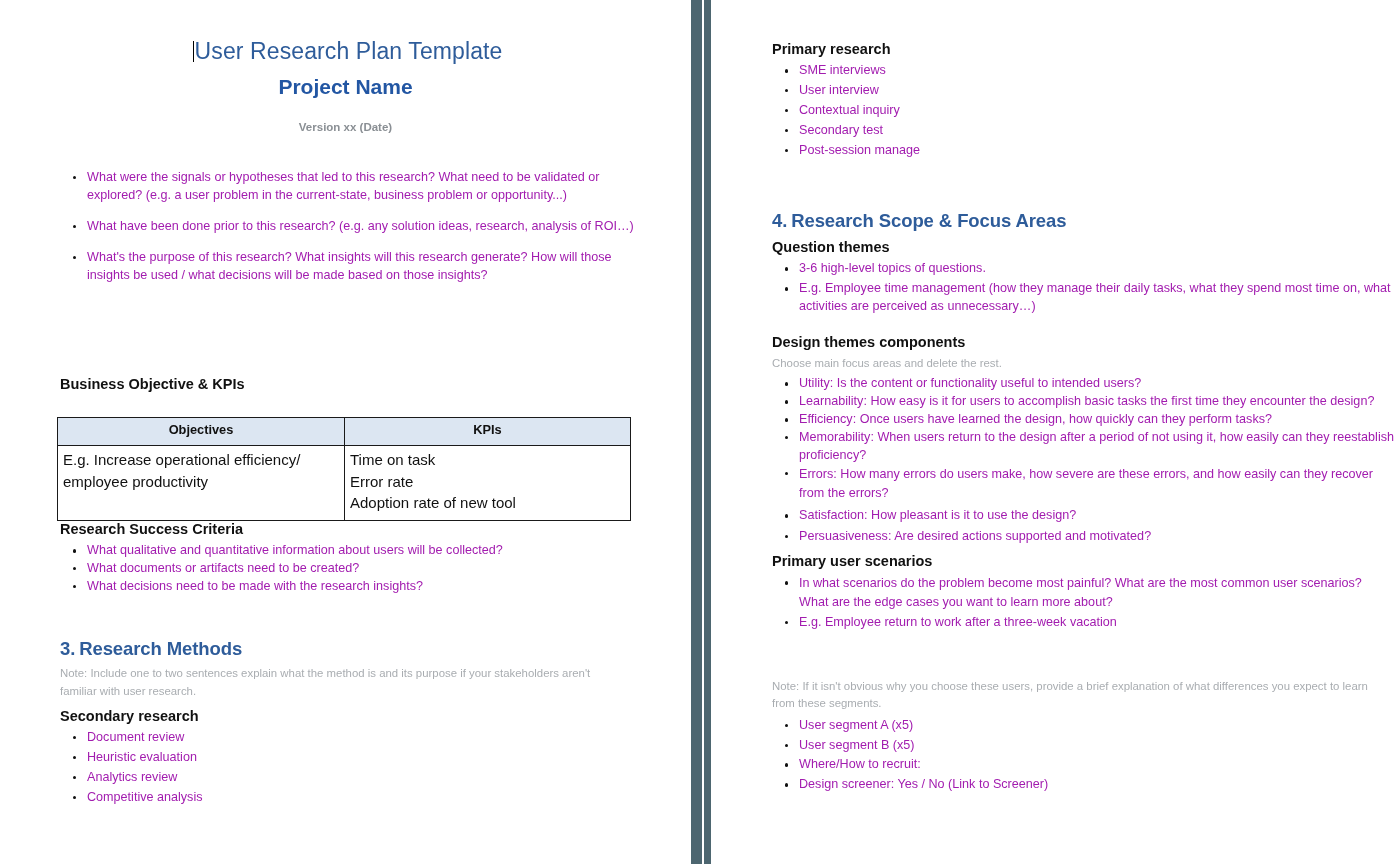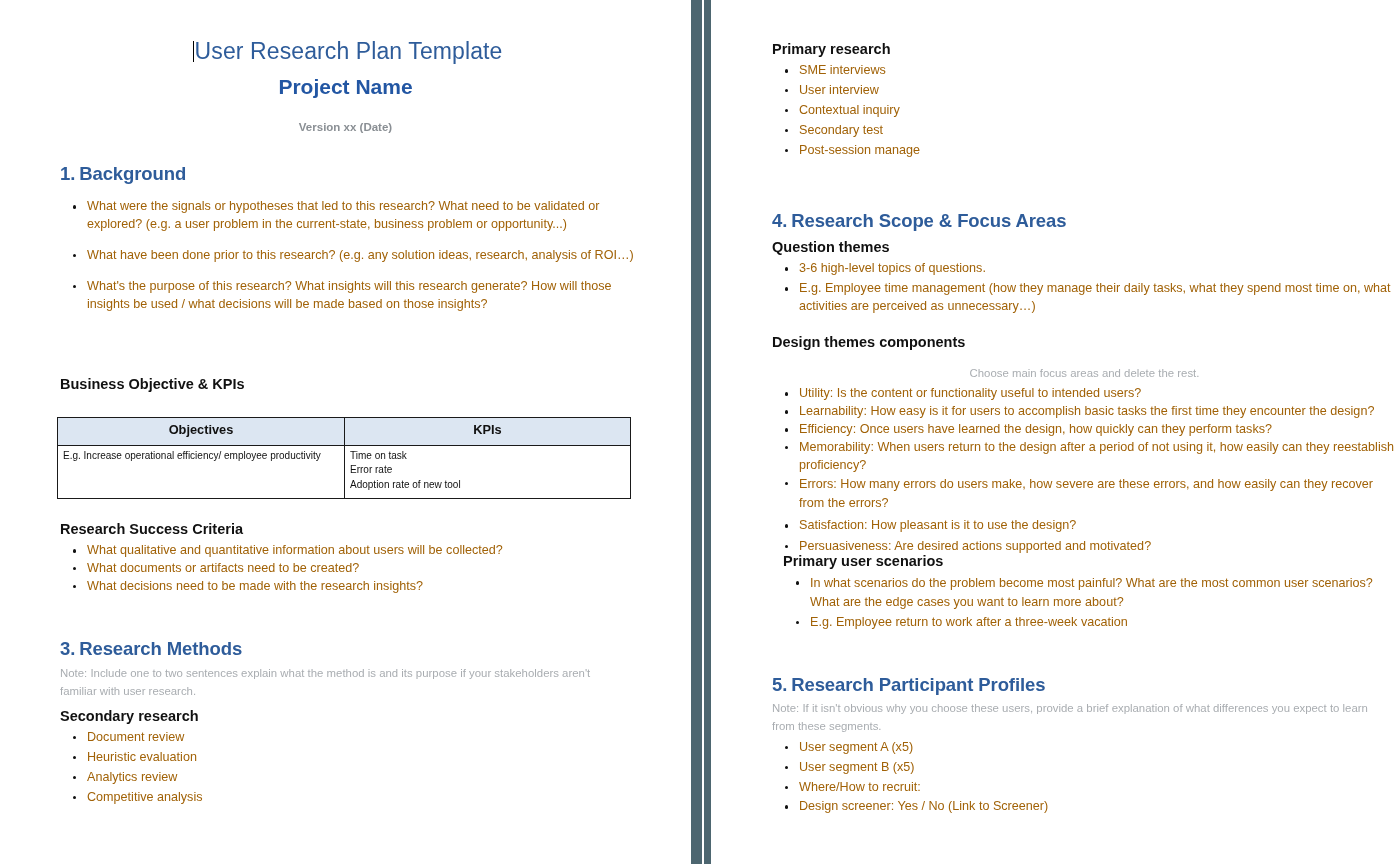--- a/index.html
+++ b/index.html
@@ -105,21 +105,21 @@
   
   ul.bl {
     list-style: none;
     margin: 0;
     padding: 0;
   }
   ul.bl > li {
     position: relative;
     padding-left: 27px;
     font-size: 12.6px;
-    color: #a16207;
+    color: #a21caf;
     line-height: 1.42;
   }
   ul.bl > li::before {
     content: "";
     position: absolute;
     left: 13px;
     top: 7px;
     width: 3.4px; height: 3.4px;
     border-radius: 50%;
     background: #111111;
@@ -146,21 +146,21 @@
   table.kpi th {
     background: #dce6f2;
     text-align: center;
     font-size: 12.8px;
     font-weight: bold;
     color: #111111;
     height: 28px;
     padding: 4px 6px;
   }
   table.kpi td {
-    font-size: 10px;
+    font-size: 15px;
     color: #111111;
     padding: 3px 5px 6px 5px;
     line-height: 1.44;
   }
   table.kpi col.c1 { width: 287px; }
   table.kpi col.c2 { width: 286px; }
   .cell-line { display: block; }
 </style>
 </head>
 <body>
@@ -169,22 +169,21 @@
 
   <div class="page page-left">
 
     <div class="title-block">
       <div class="doc-title"><span class="caret"></span><span>User Research Plan Template</span></div>
       <div class="project-name">Project Name</div>
       <div class="version">Version xx (Date)</div>
     </div>
 
     <div class="blk" style="left:60px; top:163px; width:590px;">
-      <h1 class="sec"><span class="num">1.</span><span>Background</span></h1>
-      <ul class="bl spaced" style="margin-top:13px;">
+      <ul class="bl spaced" style="margin-top:6px;">
         <li>What were the signals or hypotheses that led to this research? What need to be validated or explored? (e.g. a user problem in the current-state, business problem or opportunity...)</li>
         <li>What have been done prior to this research? (e.g. any solution ideas, research, analysis of ROI…)</li>
         <li>What's the purpose of this research? What insights will this research generate? How will those insights be used / what decisions will be made based on those insights?</li>
       </ul>
     </div>
 
     <div class="blk" style="left:60px; top:363px; width:600px;">
       <h2 class="sub" style="margin-top:12px;">Business Objective &amp; KPIs</h2>
     </div>
 
@@ -256,42 +255,41 @@
       <h1 class="sec"><span class="num">4.</span><span>Research Scope &amp; Focus Areas</span></h1>
       <h2 class="sub" style="margin-top:6px;">Question themes</h2>
       <ul class="bl loose" style="margin-top:4px;">
         <li>3-6 high-level topics of questions.</li>
         <li>E.g. Employee time management (how they manage their daily tasks, what they spend most time on, what activities are perceived as unnecessary…)</li>
       </ul>
     </div>
 
     <div class="blk" style="left:61px; top:333px; width:625px;">
       <h2 class="sub">Design themes components</h2>
-      <p class="note" style="margin-top:14px;text-align:center;">Choose main focus areas and delete the rest.</p>
+      <p class="note" style="margin-top:4px;">Choose main focus areas and delete the rest.</p>
       <ul class="bl snug" style="margin-top:3px;">
         <li>Utility: Is the content or functionality useful to intended users?</li>
         <li>Learnability: How easy is it for users to accomplish basic tasks the first time they encounter the design?</li>
         <li>Efficiency: Once users have learned the design, how quickly can they perform tasks?</li>
         <li>Memorability: When users return to the design after a period of not using it, how easily can they reestablish proficiency?</li>
         <li style="line-height:1.56;">Errors: How many errors do users make, how severe are these errors, and how easily can they recover from the errors?</li>
         <li style="margin-top:3px;">Satisfaction: How pleasant is it to use the design?</li>
         <li style="margin-top:3px;">Persuasiveness: Are desired actions supported and motivated?</li>
       </ul>
     </div>
 
-    <div class="blk" style="left:72px; top:552px; width:615px;">
+    <div class="blk" style="left:61px; top:552px; width:615px;">
       <h2 class="sub">Primary user scenarios</h2>
       <ul class="bl snug" style="margin-top:4px;">
         <li style="line-height:1.5;">In what scenarios do the problem become most painful? What are the most common user scenarios? What are the edge cases you want to learn more about?</li>
         <li style="margin-top:2px;">E.g. Employee return to work after a three-week vacation</li>
       </ul>
     </div>
 
     <div class="blk" style="left:61px; top:674px; width:620px;">
-      <h1 class="sec"><span class="num">5.</span><span>Research Participant Profiles</span></h1>
       <p class="note" style="margin-top:4px;">Note: If it isn't obvious why you choose these users, provide a brief explanation of what differences you expect to learn from these segments.</p>
       <ul class="bl loose" style="margin-top:4px;">
         <li>User segment A (x5)</li>
         <li>User segment B (x5)</li>
         <li>Where/How to recruit:</li>
         <li>Design screener: Yes / No (Link to Screener)</li>
       </ul>
     </div>
 
   </div>

